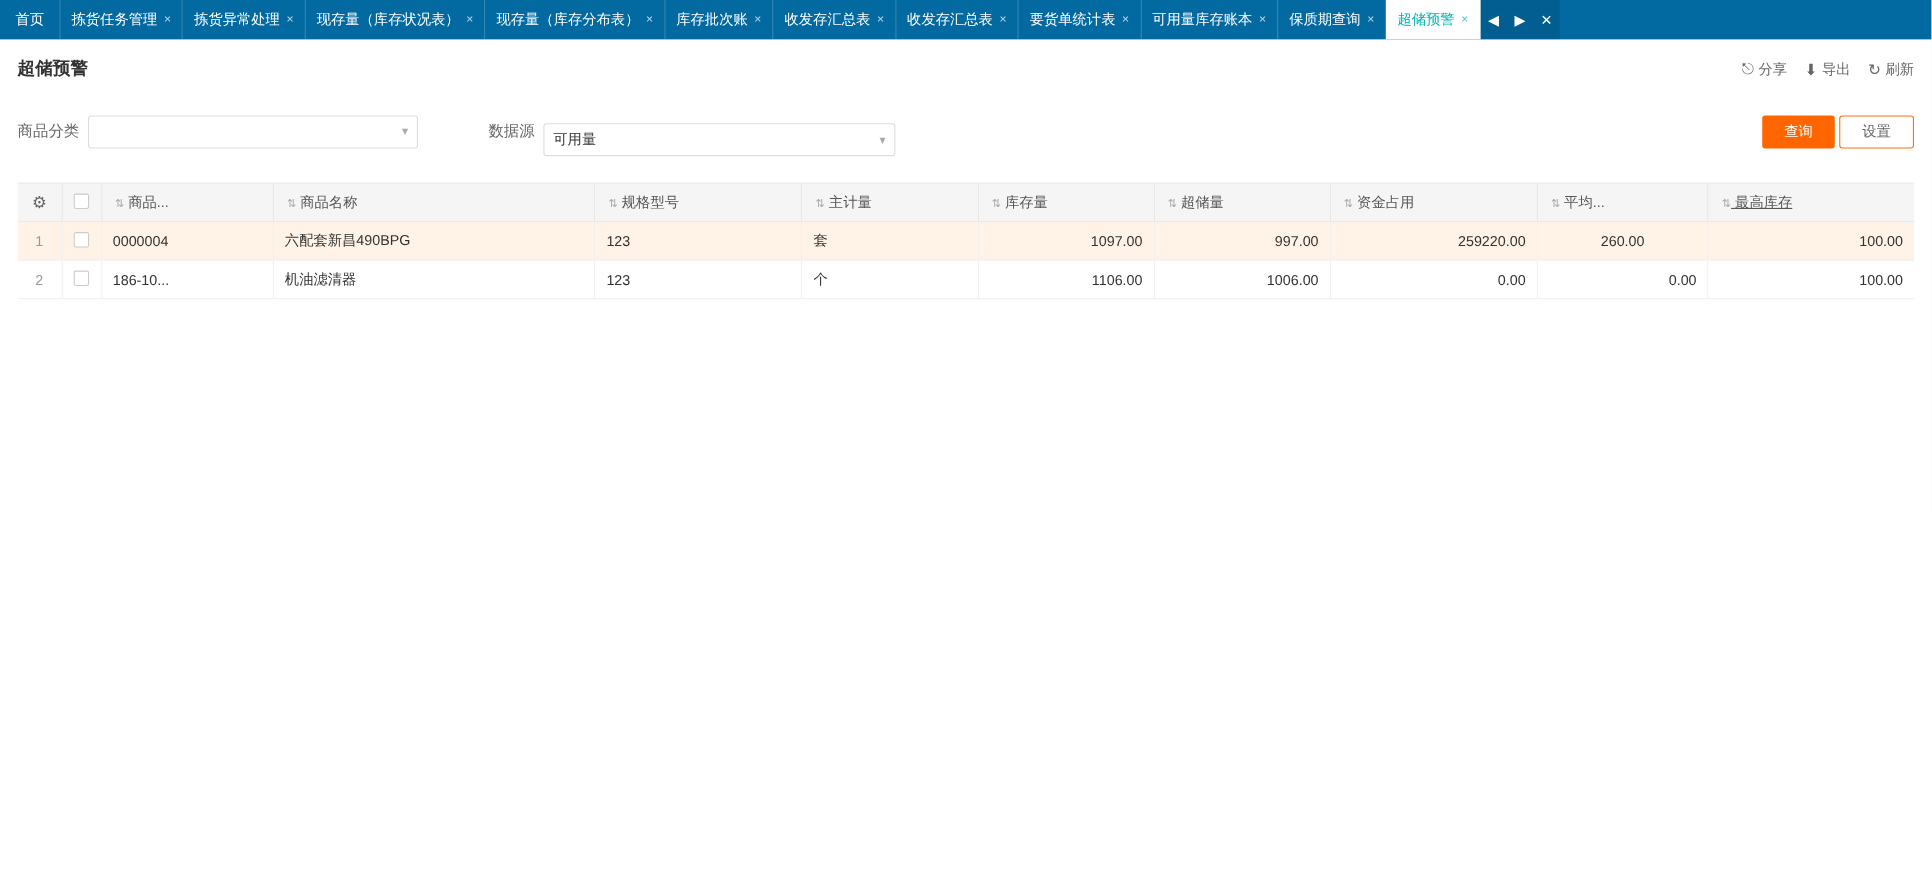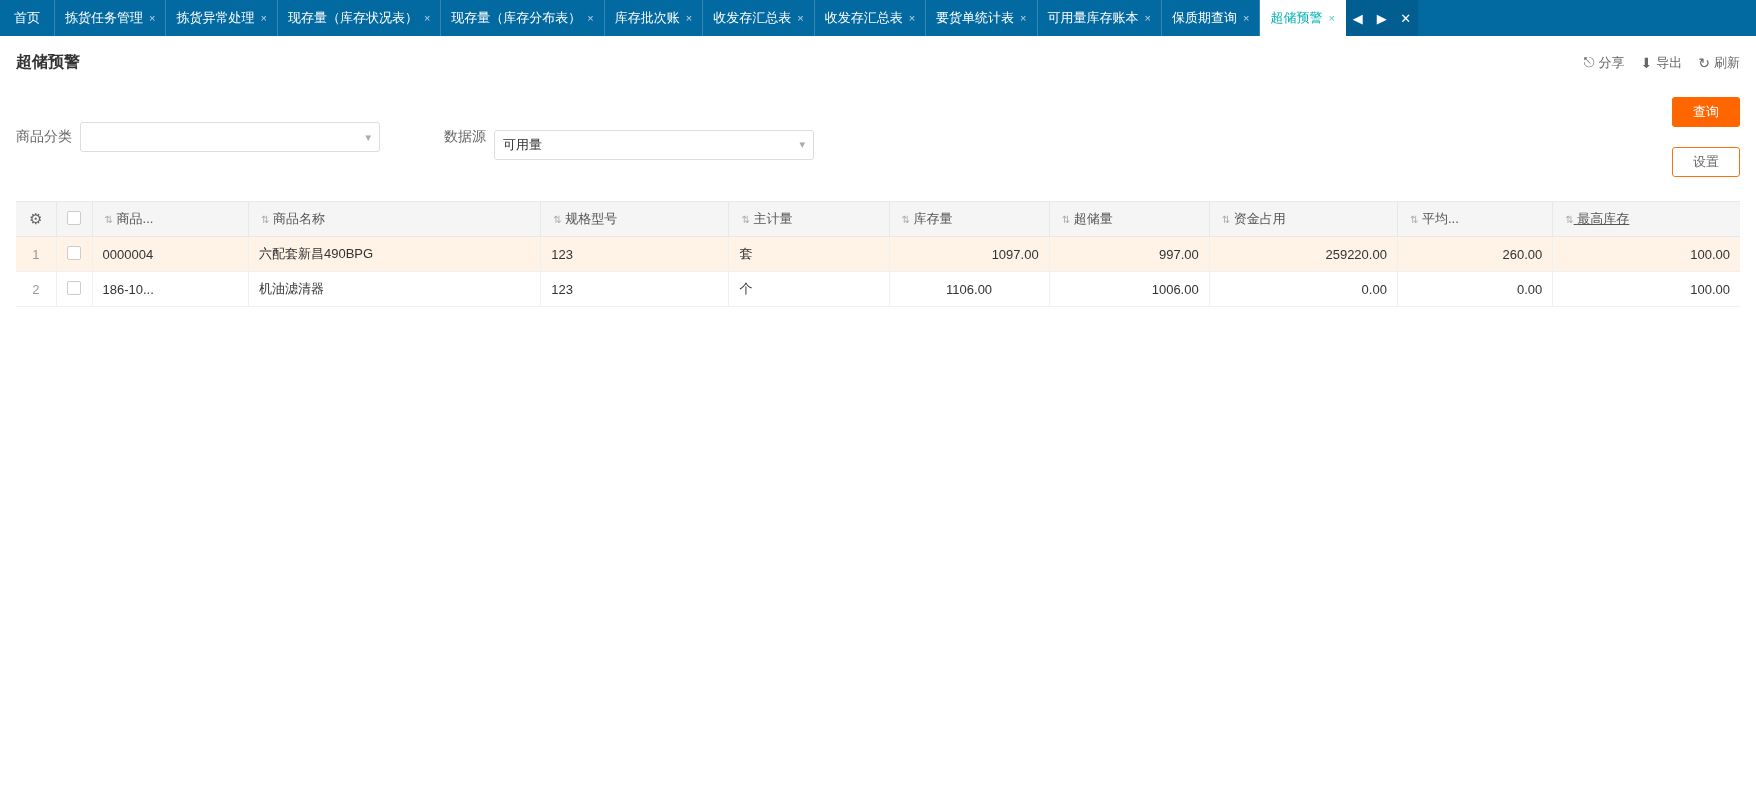--- a/index.html
+++ b/index.html
@@ -127,22 +127,21 @@
     .filter-select-wide {
       width: 320px;
     }
     .filter-select .arrow-down {
       color: #aaa;
       font-size: 11px;
     }
     .filter-actions {
       margin-left: auto;
       display: flex;
-      gap: 20px;
-      flex-direction: column;
+      gap: 4px;
     }
     .btn-primary {
       background: #f60;
       color: #fff;
       border: none;
       border-radius: 3px;
       padding: 6px 20px;
       cursor: pointer;
       font-size: 13px;
     }
@@ -359,33 +358,33 @@
       <td class="col-check">
         <span class="checkbox"></span>
       </td>
       <td>0000004</td>
       <td>六配套新昌490BPG</td>
       <td>123</td>
       <td>套</td>
       <td style="text-align:right;margin-left:10px;">1097.00</td>
       <td style="text-align:right;">997.00</td>
       <td style="text-align:right;">259220.00</td>
-      <td style="text-align:right;">260.00</td>
+      <td style="text-align:center;">260.00</td>
       <td style="text-align:right;">100.00</td>
     </tr>
         <tr>
       <td class="col-index">2</td>
       <td class="col-check">
         <span class="checkbox"></span>
       </td>
       <td>186-10...</td>
       <td>机油滤清器</td>
       <td>123</td>
       <td>个</td>
-      <td style="text-align:center;margin-left:15px;">1106.00</td>
+      <td style="text-align:right;margin-left:15px;">1106.00</td>
       <td style="text-align:right;">1006.00</td>
       <td style="text-align:right;">0.00</td>
       <td style="text-align:right;">0.00</td>
       <td style="text-align:right;">100.00</td>
     </tr>
       </tbody>
   </table>
 
 </div>
 

